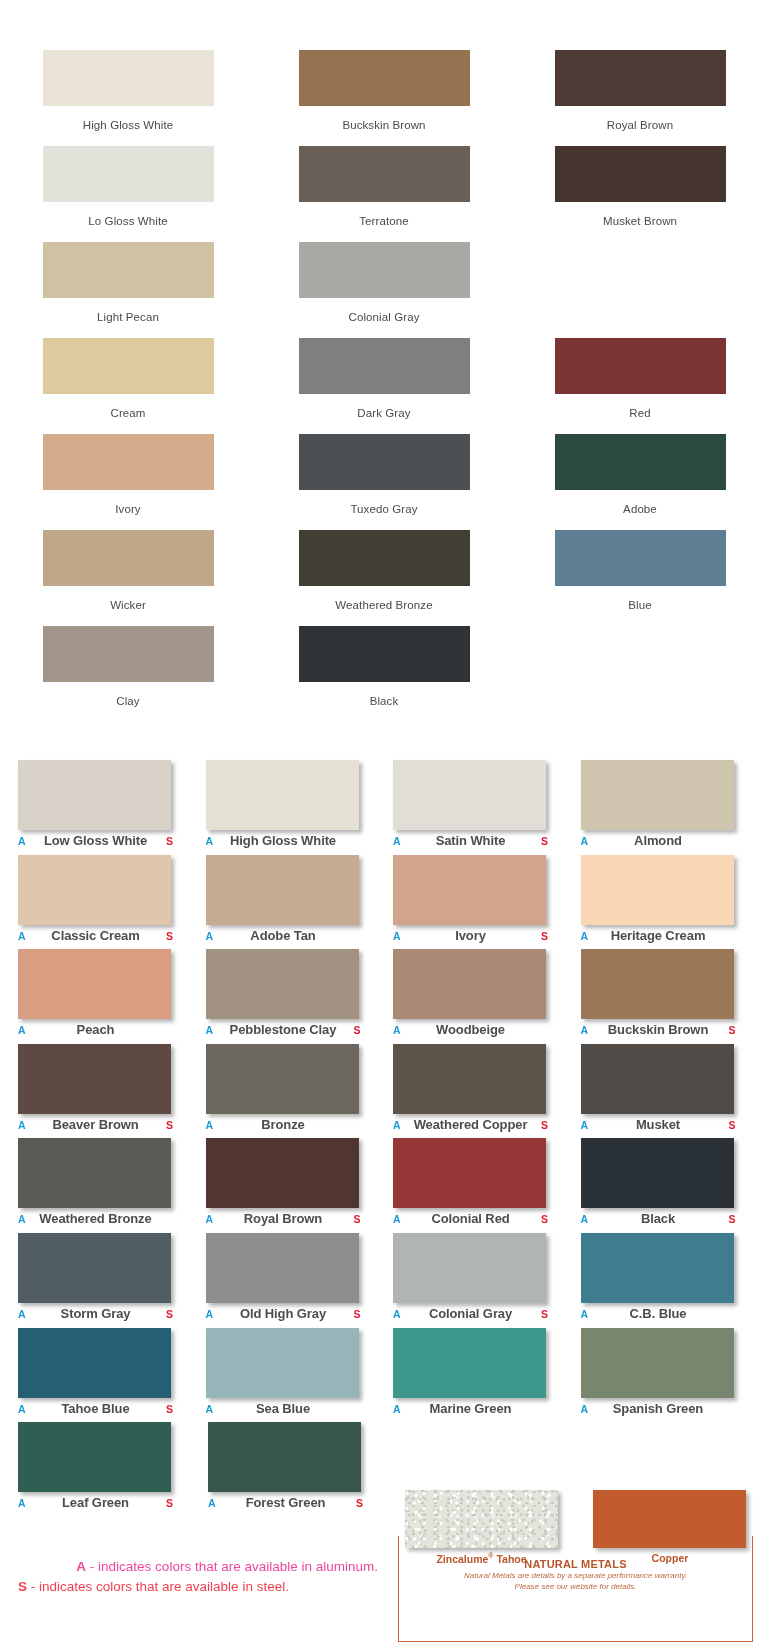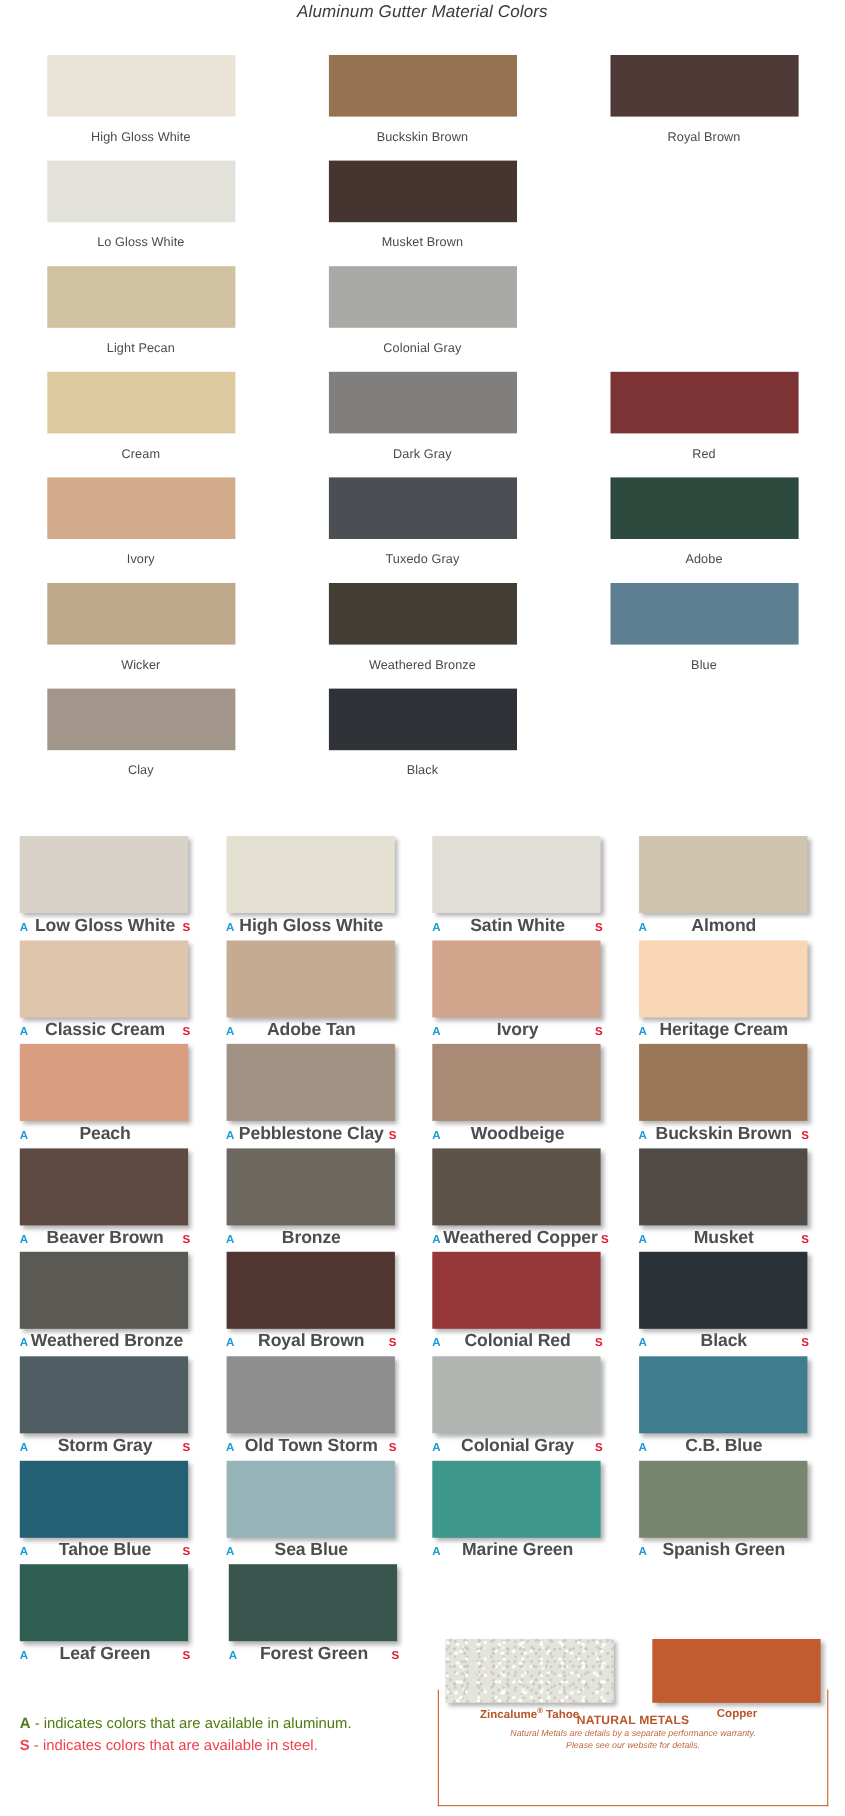--- a/index.html
+++ b/index.html
@@ -96,21 +96,21 @@
     font-weight: bold;
     color: #e01b2e;
     width: 10px;
     text-align: right;
     flex: none;
   }
   .mark-blank { visibility: hidden; }
   .name-two {
     flex: 1;
     text-align: center;
-    font-size: 16px;
+    font-size: 13px;
     font-weight: bold;
     color: #4d4d4d;
     white-space: nowrap;
     letter-spacing: -0.1px;
   }
 
   
   .sw-zinc {
     background-color: #e4e4dc;
     background-image:
@@ -133,21 +133,21 @@
     position: absolute;
     left: 18px;
     top: 1557px;
     width: 360px;
   }
   .legend-line {
     font-size: 13.5px;
     line-height: 20px;
     white-space: nowrap;
   }
-  .legend-line.aluminum { color: #4d7c0f; }
+  .legend-line.aluminum { color: #ec4899; text-align: right; }
   .legend-line.steel { color: #ef4050; }
   .legend-key { font-weight: bold; }
 
   
   #natural-metals {
     position: absolute;
     left: 398px;
     top: 1536px;
     width: 355px;
     height: 106px;
@@ -196,41 +196,44 @@
     font-weight: bold;
     color: #b9552a;
   }
   .reg-mark { font-size: 7px; vertical-align: super; }
 </style>
 </head>
 <body>
 
 <div id="page">
 
-  <div id="section-one-title">Aluminum Gutter Material Colors</div>
 
   <div id="grid-one">
       <div class="row-one">
         <div class="cell-one">
           <div class="sw-one" style="background: rgb(233, 228, 214);"></div>
           <div class="lbl-one">High Gloss White</div>
         </div>
         <div class="cell-one">
           <div class="sw-one" style="background: rgb(149, 115, 80);"></div>
           <div class="lbl-one">Buckskin Brown</div>
         </div>
         <div class="cell-one">
           <div class="sw-one" style="background: rgb(79, 58, 56);"></div>
           <div class="lbl-one">Royal Brown</div>
         </div>
       </div>
       <div class="row-one">
         <div class="cell-one">
           <div class="sw-one" style="background: rgb(226, 225, 218);"></div>
           <div class="lbl-one">Lo Gloss White</div>
+        </div>
+        <div class="cell-one">
+          <div class="sw-one" style="background: rgb(104, 95, 87);"></div>
+          <div class="lbl-one">Terratone</div>
         </div>
         <div class="cell-one">
           <div class="sw-one" style="background: rgb(69, 52, 48);"></div>
           <div class="lbl-one">Musket Brown</div>
         </div>
       </div>
       <div class="row-one">
         <div class="cell-one">
           <div class="sw-one" style="background: rgb(207, 193, 161);"></div>
           <div class="lbl-one">Light Pecan</div>
@@ -475,21 +478,21 @@
           <div class="cap-two">
             <span class="mark-a">A</span>
             <span class="name-two">Storm Gray</span>
             <span class="mark-s">S</span>
           </div>
         </div>
         <div class="cell-two">
           <div class="sw-two" style="background: rgb(142, 142, 142);"></div>
           <div class="cap-two">
             <span class="mark-a">A</span>
-            <span class="name-two">Old Town Storm</span>
+            <span class="name-two">Old High Gray</span>
             <span class="mark-s">S</span>
           </div>
         </div>
         <div class="cell-two">
           <div class="sw-two" style="background: rgb(176, 181, 177);"></div>
           <div class="cap-two">
             <span class="mark-a">A</span>
             <span class="name-two">Colonial Gray</span>
             <span class="mark-s">S</span>
           </div>

